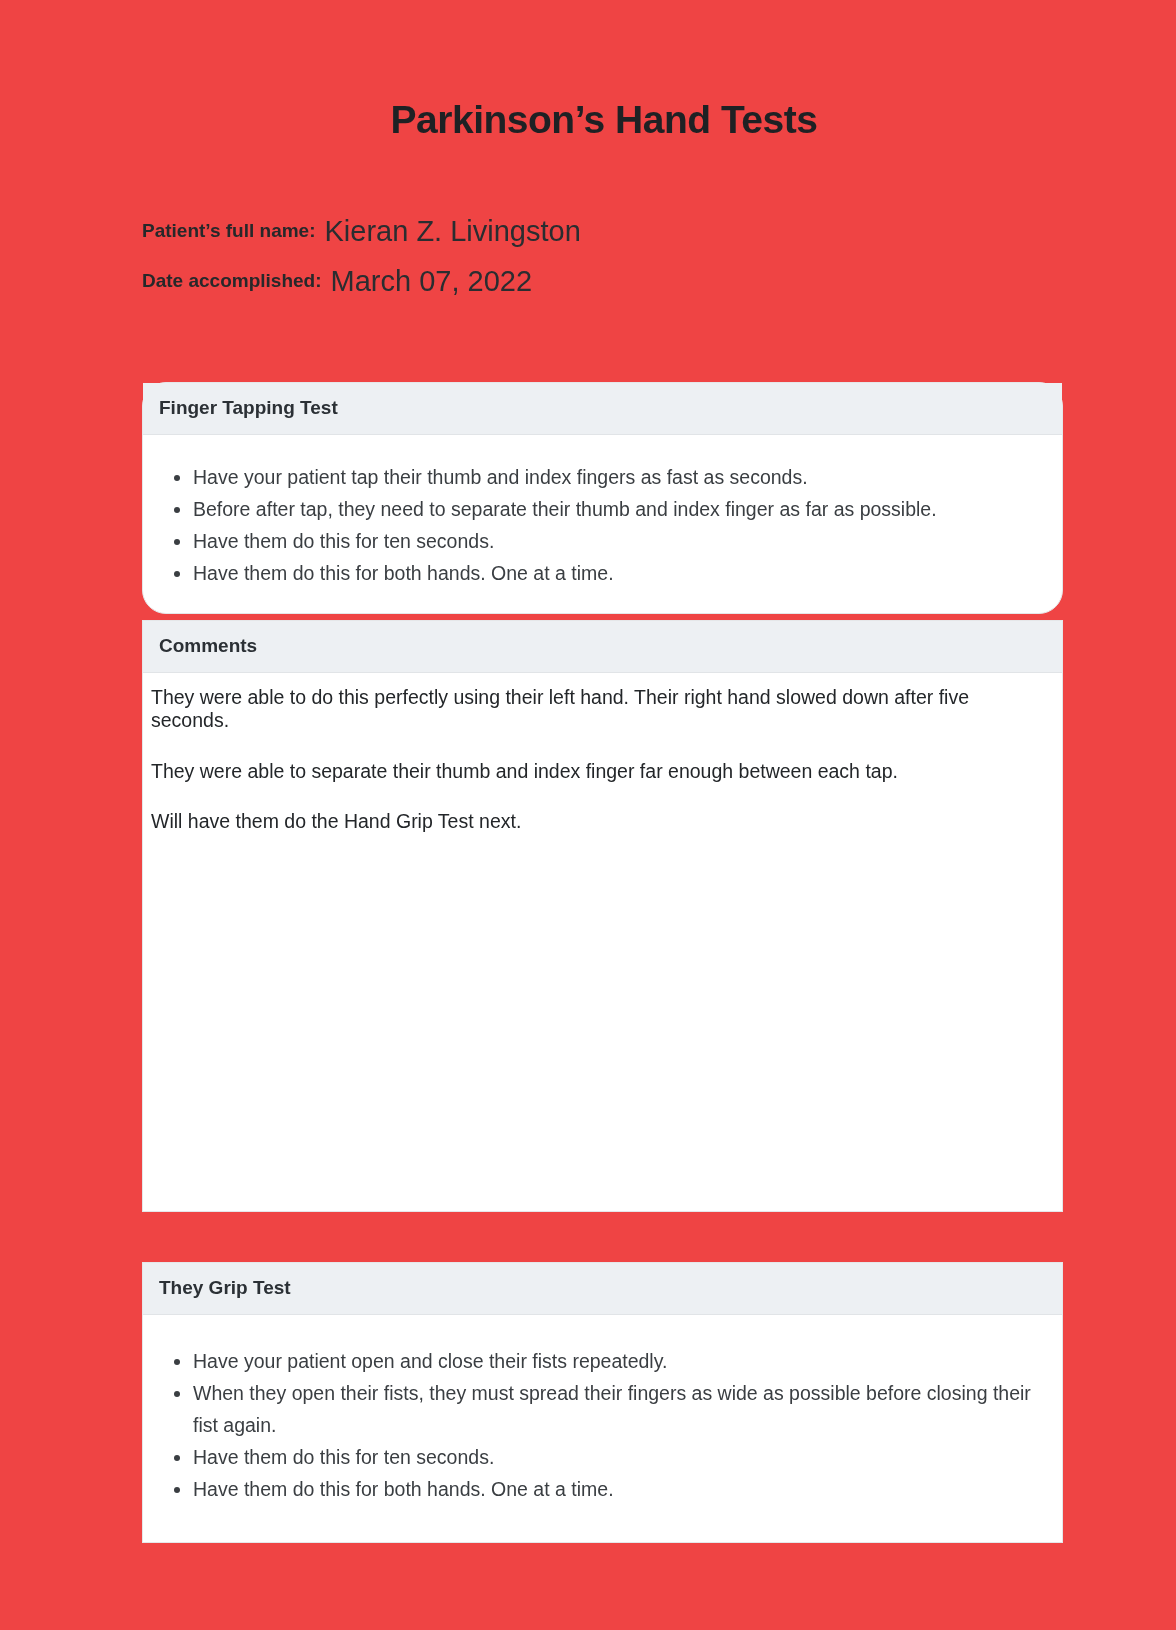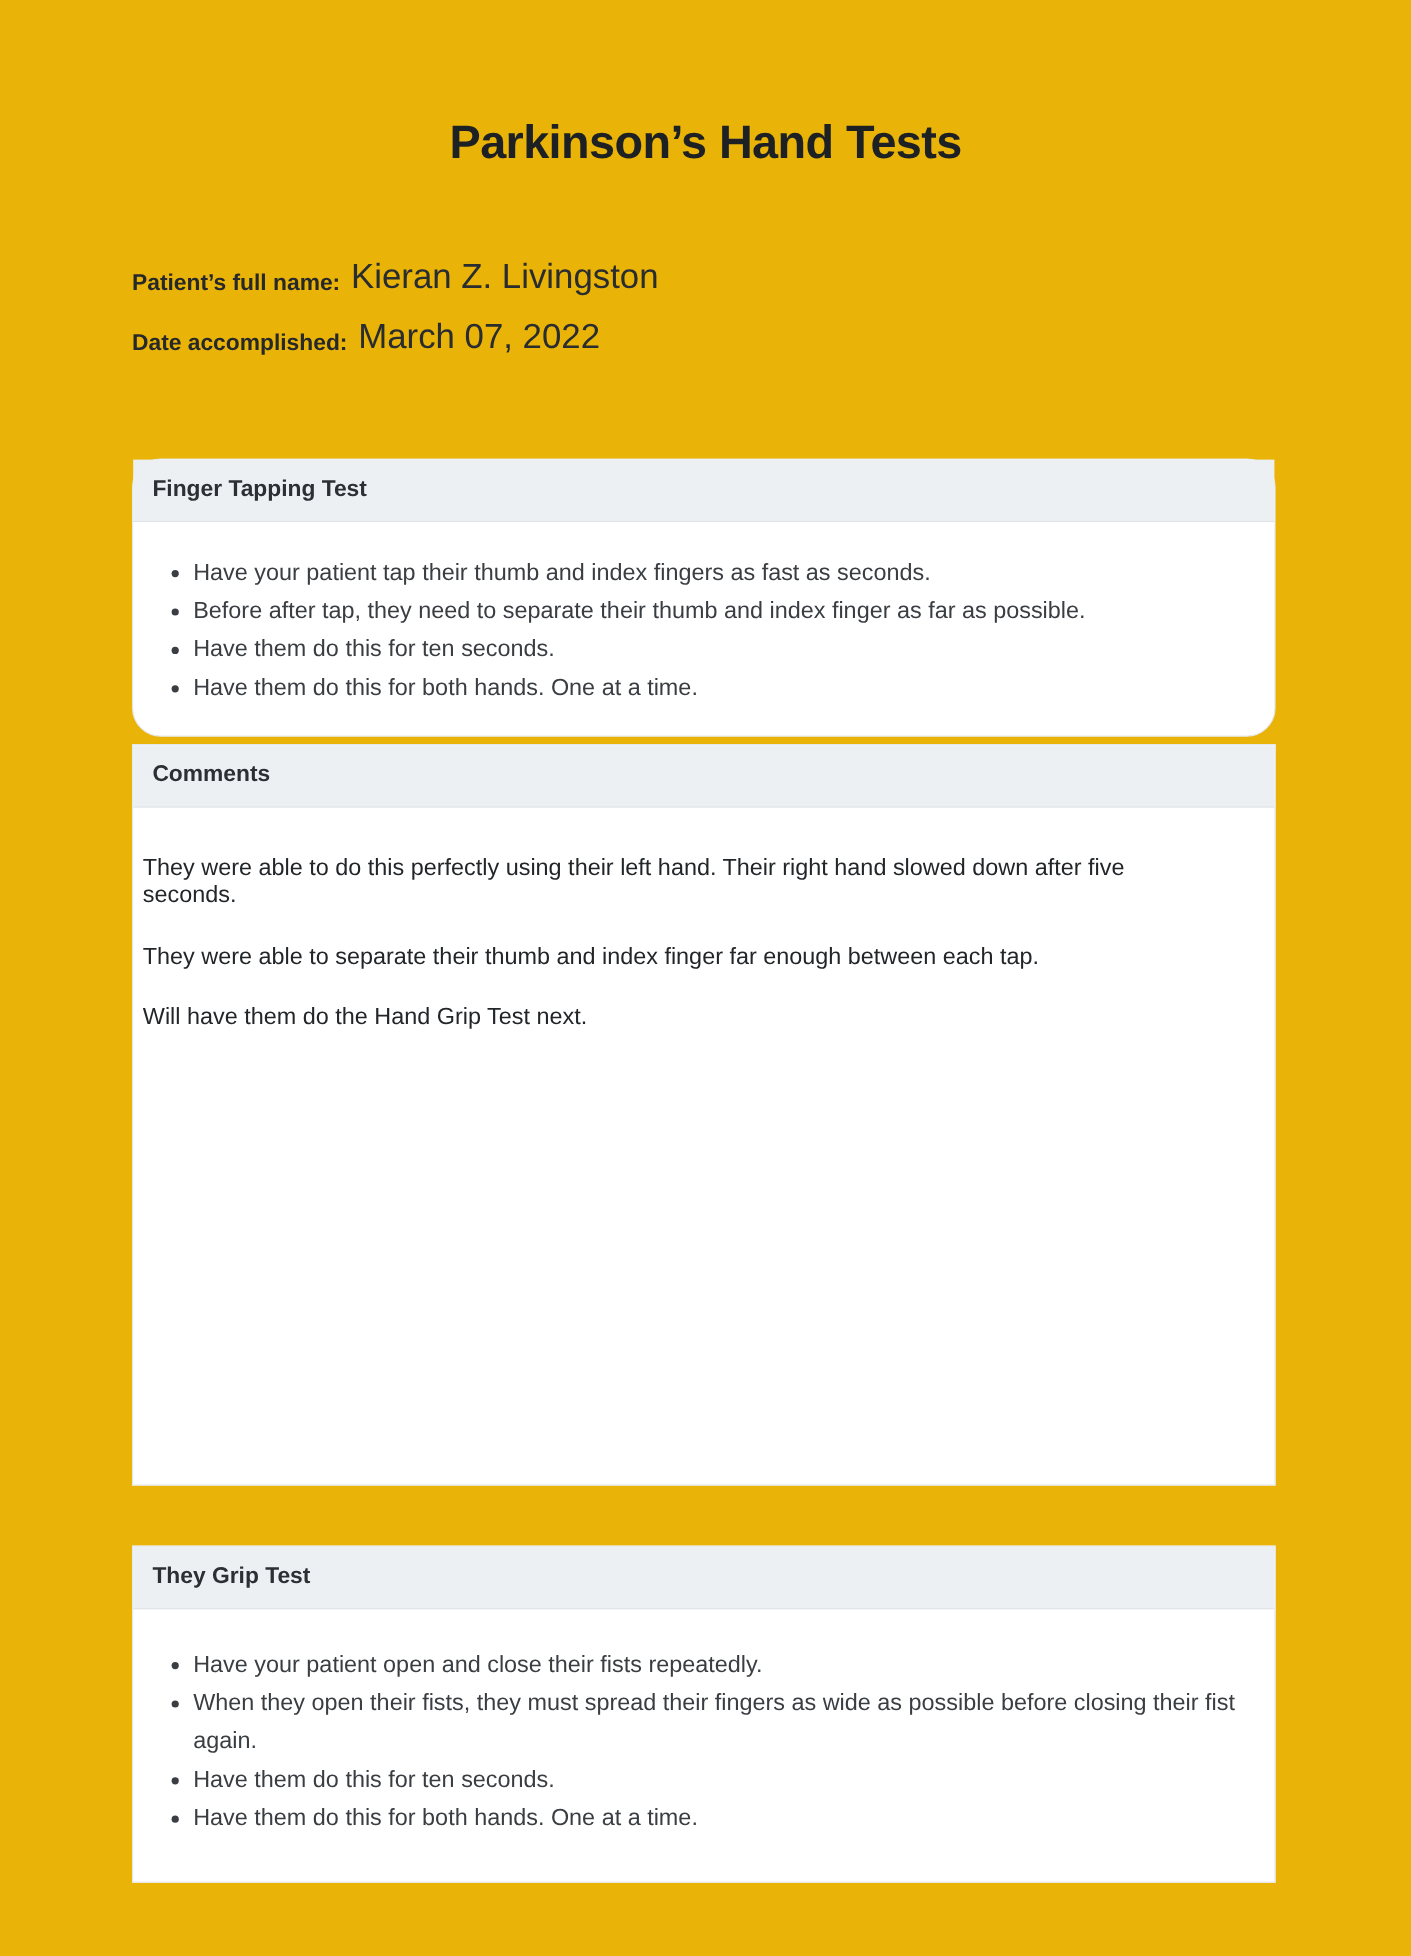--- a/index.html
+++ b/index.html
@@ -6,39 +6,40 @@
   html, body {
     margin: 0;
     padding: 0;
     background: #ffffff;
     font-family: "Liberation Sans", "DejaVu Sans", sans-serif;
   }
   .page {
     position: relative;
     width: 1176px;
     height: 1630px;
-    background: #eab308;
+    background: #ef4444;
     overflow: hidden;
+    padding-left: 32px;
   }
   .title {
     margin: 0;
     padding-top: 100px;
     text-align: center;
     font-size: 39px;
     font-weight: bold;
     letter-spacing: -0.5px;
     color: #1e2124;
     line-height: 1.05;
   }
   .info {
     margin: 74px 113px 0 110px;
   }
   .info-row {
     display: flex;
-    align-items: flex-end;
+    align-items: center;
     margin-bottom: 17px;
     white-space: nowrap;
   }
   .info-label {
     font-size: 19px;
     font-weight: bold;
     color: #26282a;
   }
   .info-value {
     margin-left: 9px;
@@ -69,21 +70,20 @@
   .card-body li {
     font-size: 19.5px;
     line-height: 1.65;
     color: #3a3e42;
   }
   .card-finger { margin-top: 84px; border-radius: 24px; }
   .card-comments { margin-top: 6px; }
   .card-comments .card-body {
     height: 538px;
     padding: 13px 10px 13px 8px;
-    margin-top: 26px;
   }
   .card-comments p {
     margin: 0 0 27px 0;
     max-width: 880px;
     font-size: 19.5px;
     line-height: 1.2;
     color: #232629;
   }
   .card-handgrip { margin-top: 50px; }
   .card-handgrip .card-body { padding: 30px 20px 36px 20px; }

